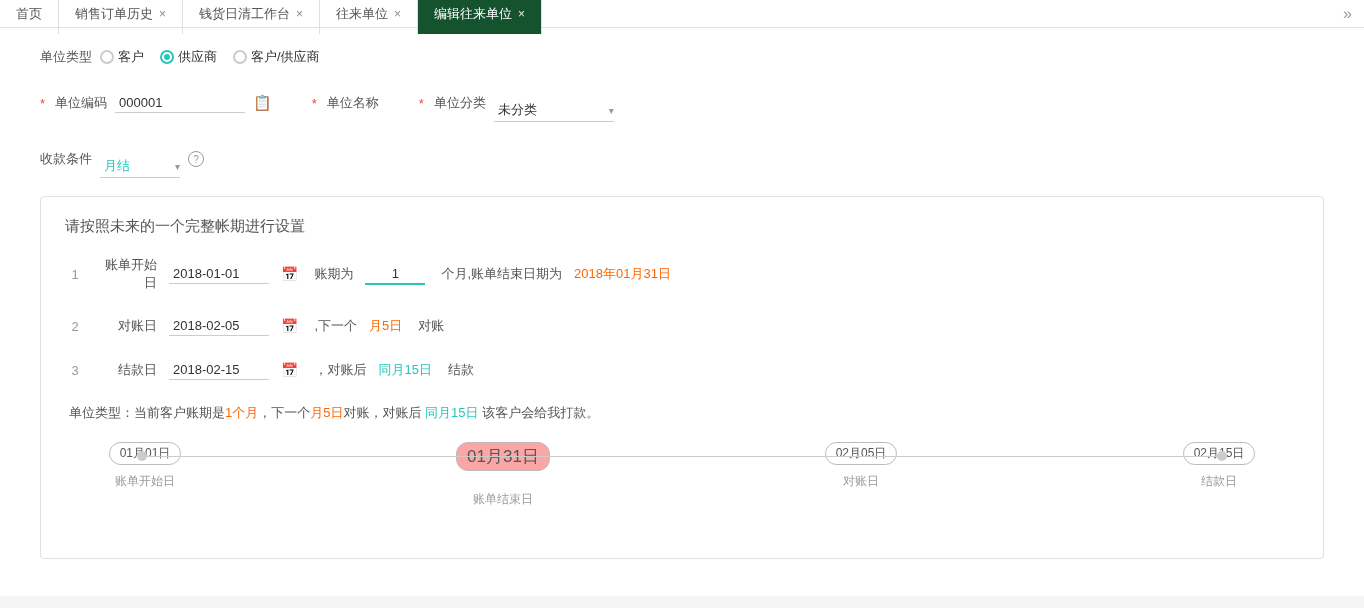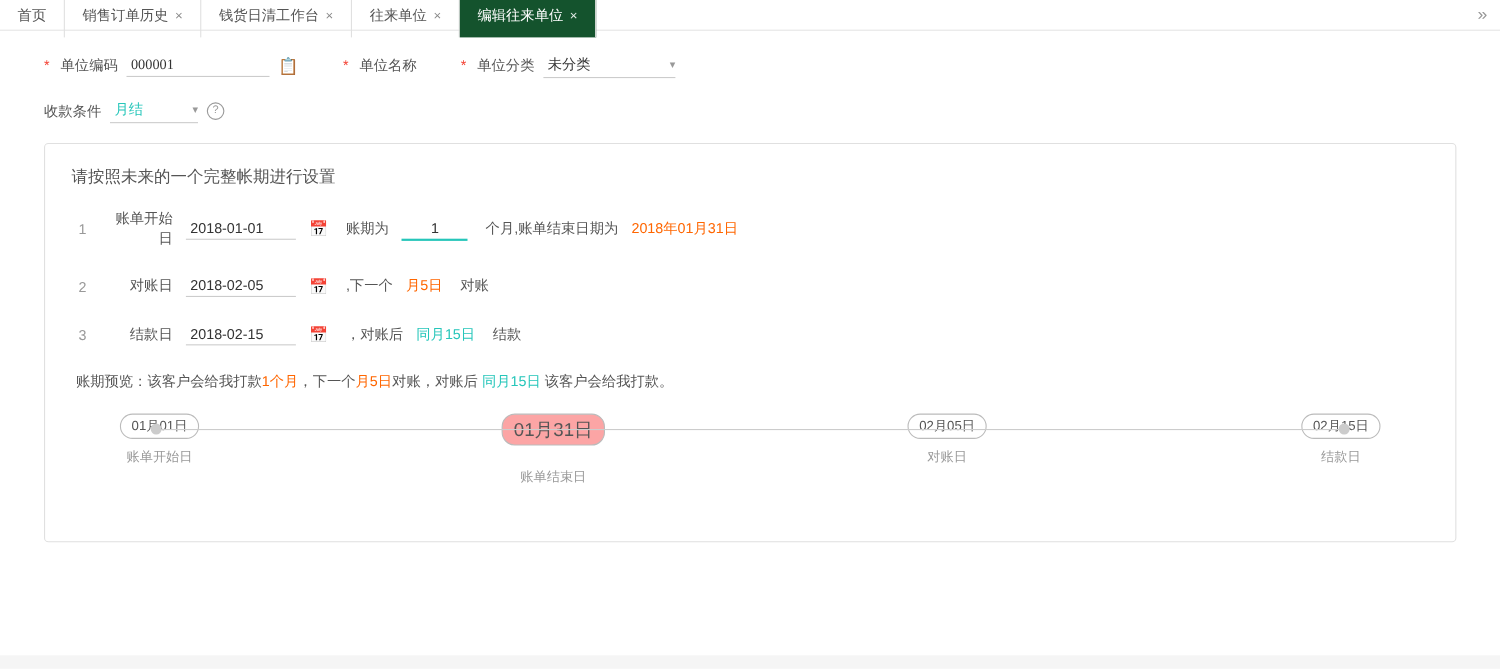--- a/index.html
+++ b/index.html
@@ -112,38 +112,38 @@
     
     .form-input {
       border: none;
       border-bottom: 1px solid #ccc;
       outline: none;
       padding: 2px 4px;
       font-size: 13px;
       color: #333;
       background: transparent;
       width: 130px;
-      font-family: Liberation Serif, serif;
     }
     .form-input.wide { width: 200px; }
 
     .copy-icon {
       color: #26c6ba;
       cursor: pointer;
       font-size: 15px;
     }
 
     
     .select-wrapper {
       display: flex;
       align-items: center;
       border-bottom: 1px solid #ccc;
       gap: 4px;
       min-width: 120px;
       cursor: pointer;
+      margin-top: 15px;
     }
     .select-value {
       font-size: 13px;
       color: #26c6ba;
       flex: 1;
       padding: 2px 4px;
     }
     .select-chevron {
       color: #999;
       font-size: 10px;
@@ -265,20 +265,39 @@
   </div>
   <div class="tab active">
     <span>编辑往来单位</span>
     <span class="close-btn">×</span>
   </div>
   <div class="tab-expand">»</div>
 </div>
 
 <div class="main-content">
 
+  <div class="form-row">
+    <div class="form-group">
+      <span class="form-label">单位类型</span>
+      <div class="radio-group">
+        <div class="radio-item">
+          <div class="radio-circle"></div>
+          <span>客户</span>
+        </div>
+        <div class="radio-item">
+          <div class="radio-circle checked"></div>
+          <span>供应商</span>
+        </div>
+        <div class="radio-item">
+          <div class="radio-circle"></div>
+          <span>客户/供应商</span>
+        </div>
+      </div>
+    </div>
+  </div>
 
   <div class="form-row">
     <div class="form-group">
       <span class="required-star">*</span>
       <span class="form-label">单位编码</span>
       <input class="form-input" type="text" value="000001" style="">
       <span class="copy-icon">📋</span>
     </div>
     <div class="form-group">
       <span class="required-star">*</span>
@@ -333,21 +352,21 @@
       <span class="row-num">3</span>
       <span class="row-label">结款日</span>
       <input class="date-input" type="text" value="2018-02-15" style="">
       <span class="calendar-icon">📅</span>
       <span class="row-desc">，对账后</span>
         <span class="highlight-teal">同月15日</span>
         <span class="row-desc">结款</span>
     </div>
 
     <div class="preview-text">
-      <span>账期预览：该客户会给我打款</span><span class="highlight-orange">1个月</span><span>，下一个</span><span class="highlight-orange">月5日</span><span>对账，对账后</span>&nbsp;<span class="highlight-teal">同月15日</span>&nbsp;<span>该客户会给我打款。</span>
+      <span>单位类型：当前客户账期是</span><span class="highlight-orange">1个月</span><span>，下一个</span><span class="highlight-orange">月5日</span><span>对账，对账后</span>&nbsp;<span class="highlight-teal">同月15日</span>&nbsp;<span>该客户会给我打款。</span>
     </div>
 
     <div style="position:relative; margin-top: 10px; padding: 0 30px 30px 30px;">
 
       <div style="position:absolute; top:14px; left:80px; right:80px; height:1px; background:#ccc;"></div>
 
       <div style="position:absolute; top:9px; left:72px; width:10px; height:10px; border-radius:50%; background:#ccc;"></div>
 
       <div style="position:absolute; top:9px; right:72px; width:10px; height:10px; border-radius:50%; background:#ccc;"></div>
 

